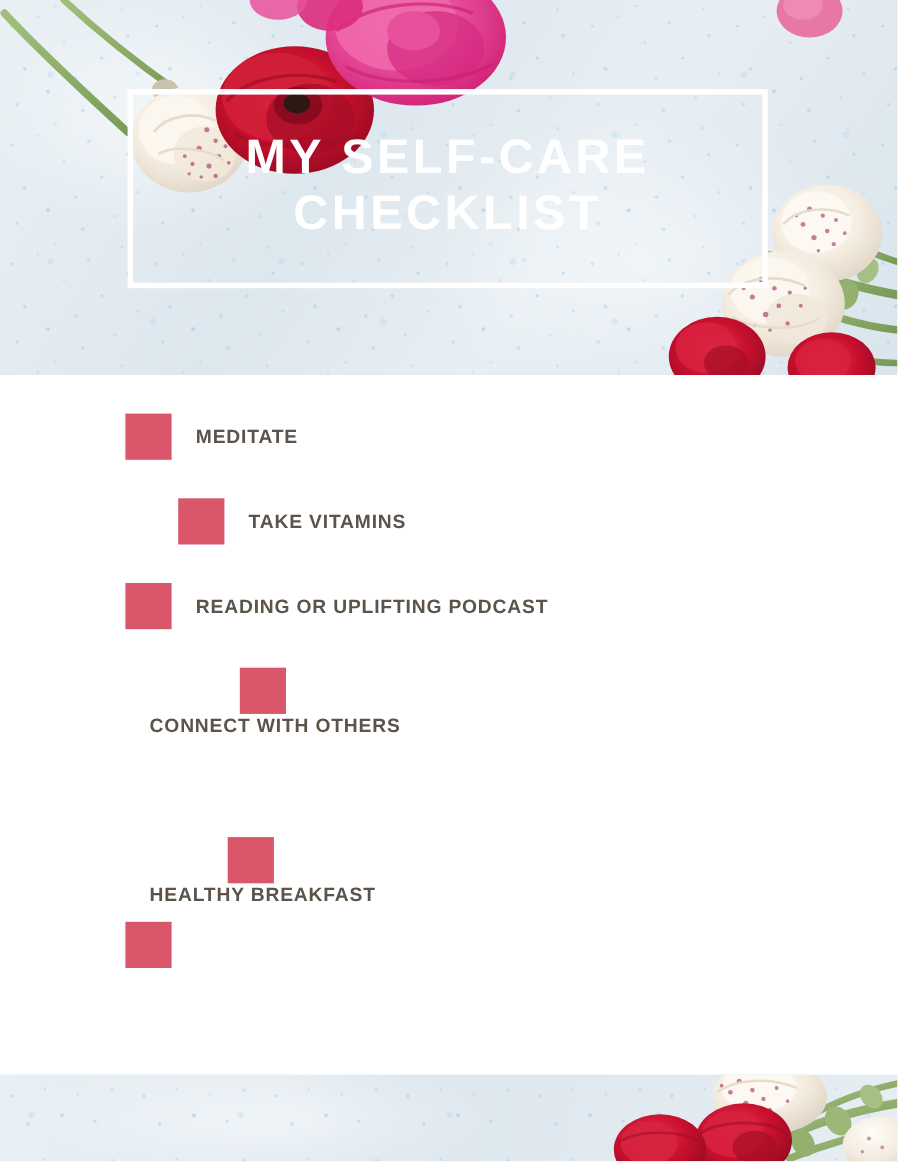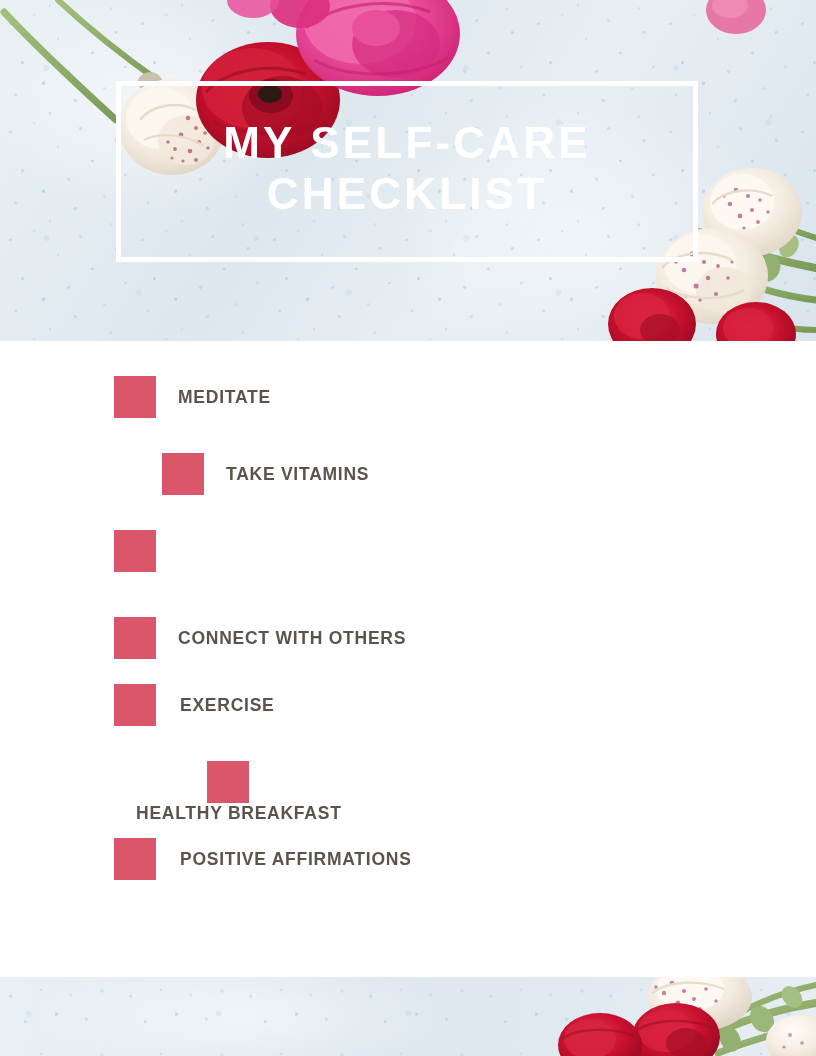--- a/index.html
+++ b/index.html
@@ -318,36 +318,32 @@
   <div class="check-row" style="top: 35px;">
         <div class="checkbox" style="background: rgb(217, 86, 107);"></div>
         <div class="check-label">MEDITATE</div>
       </div>
       <div class="check-row" style="top: 112px; padding-left: 48px;">
         <div class="checkbox" style="background: rgb(217, 86, 107);"></div>
         <div class="check-label">TAKE VITAMINS</div>
       </div>
       <div class="check-row" style="top: 189px;">
         <div class="checkbox" style="background: rgb(217, 86, 107);"></div>
-      </div>
-      <div class="check-row" style="top: 276px;">
+        <div class="check-label">READING OR UPLIFTING PODCAST</div>
+      </div>
+      <div class="check-row" style="top: 266px; flex-direction: column;">
         <div class="checkbox" style="background: rgb(217, 86, 107);"></div>
         <div class="check-label">CONNECT WITH OTHERS</div>
       </div>
-      <div class="check-row" style="top: 343px;">
-        <div class="checkbox" style="background: rgb(217, 86, 107);"></div>
-        <div class="check-label indented">EXERCISE</div>
-      </div>
       <div class="check-row" style="top: 420px; flex-direction: column;">
         <div class="checkbox" style="background: rgb(217, 86, 107);"></div>
         <div class="check-label">HEALTHY BREAKFAST</div>
       </div>
       <div class="check-row" style="top: 497px;">
         <div class="checkbox" style="background: rgb(217, 86, 107);"></div>
-        <div class="check-label indented">POSITIVE AFFIRMATIONS</div>
       </div>
     </div>
 
   <div class="photo-band band-bottom">
     <div class="marble marble-bottom"></div>
 
     <div class="flower-layer">
       <svg width="816" height="79" viewBox="0 0 816 79" aria-hidden="true">
         <defs>
           <radialGradient id="bRed" cx="42%" cy="34%" r="72%">

